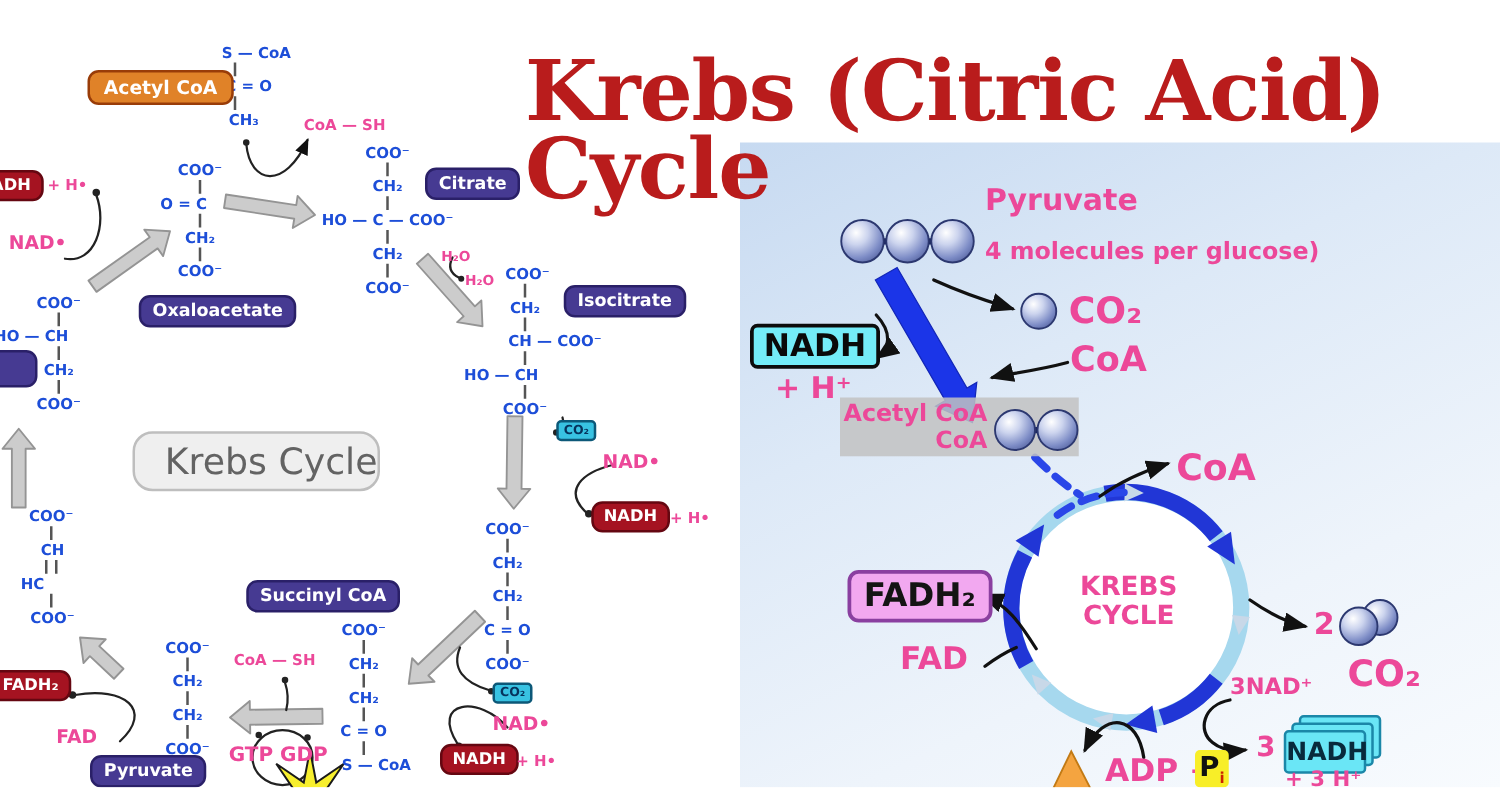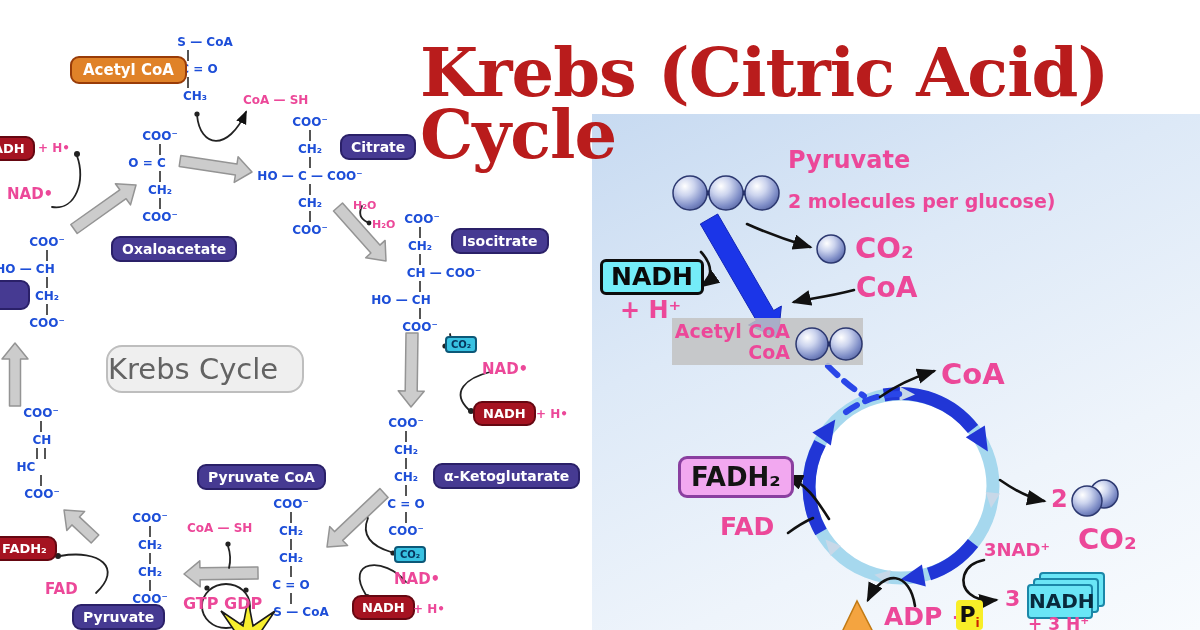--- a/index.html
+++ b/index.html
@@ -21,21 +21,21 @@
   .pbox{position:absolute;background:#463a92;border:2px solid #2a2068;border-radius:9px;
         color:#fff;font-weight:bold;font-size:14px;padding:3px 9px;white-space:nowrap;}
   .rbox{position:absolute;background:#a51321;border:2px solid #650711;border-radius:9px;
         color:#fff;font-weight:bold;font-size:13px;padding:3px 8px;white-space:nowrap;}
   .obox{position:absolute;background:#e08228;border:2px solid #993c08;border-radius:9px;
         color:#fff;font-weight:bold;font-size:15px;padding:3px 11px;white-space:nowrap;}
   .cbox{position:absolute;background:#38c2e2;border:2px solid #0c5878;border-radius:4px;
         color:#06335c;font-weight:bold;font-size:10px;padding:1px 4px;white-space:nowrap;}
   .krebs-box{position:absolute;left:106px;top:345px;width:194px;height:44px;background:#efefef;
         border:2px solid #bebebe;border-radius:16px;color:#636363;font-size:29px;
-        text-align:left;line-height:44px;font-weight:500;white-space:nowrap;}
+        text-align:right;line-height:44px;font-weight:500;white-space:nowrap;}
   
   .cyanbox{position:absolute;background:#74ecf8;border:3px solid #0c0c0c;border-radius:6px;
         color:#0a0a0a;font-weight:bold;font-size:25px;padding:1px 8px;line-height:28px;white-space:nowrap;}
   .pinkbox{position:absolute;background:#f2a8f0;border:3px solid #8a3fa0;border-radius:9px;
         color:#141414;font-weight:bold;font-size:26px;padding:3px 10px;white-space:nowrap;}
   .ycard{position:absolute;background:#f8ee28;border-radius:4px;color:#111;
         font-weight:bold;font-size:22px;text-align:center;}
   .ycard sub{color:#cc2200;font-size:12px;}
   .stackcard{position:absolute;width:62px;height:31px;background:#6ae6f6;
         border:2px solid #1b87a8;border-radius:4px;}
@@ -237,22 +237,21 @@
       <div class="bond"></div>
       <div class="sline">CH₂</div>
       <div class="bond"></div>
       <div class="sline">COO⁻</div>
     </div>
 
   <div class="obox" style="left:70px;top:56px">Acetyl CoA</div>
   <div class="pbox" style="left:111px;top:236px">Oxaloacetate</div>
   <div class="pbox" style="left:340px;top:134px">Citrate</div>
   <div class="pbox" style="left:451px;top:228px">Isocitrate</div>
-  <div class="pbox" style="left:433px;top:463px;font-size:14px">α-Ketoglutarate</div>
-  <div class="pbox" style="left:197px;top:464px">Pyruvate CoA</div>
+  <div class="pbox" style="left:197px;top:464px">Succinyl CoA</div>
   <div class="pbox" style="left:72px;top:604px">Pyruvate</div>
   <div class="pbox" style="left:-30px;top:280px;width:38px;height:20px"></div>
   <div class="krebs-box">Krebs Cycle</div>
 
   <div class="rbox" style="left:-28px;top:136px">NADH</div>
   <div class="t" style="left:38px;top:141px;font-size:12px">+ H•</div>
   <div class="t" style="left:7px;top:185px;font-size:15px">NAD•</div>
   <div class="t" style="left:243px;top:93px;font-size:12px">CoA — SH</div>
   <div class="t" style="left:353px;top:199px;font-size:11px">H₂O</div>
   <div class="t" style="left:372px;top:218px;font-size:11px">H₂O</div>
@@ -263,28 +262,32 @@
   <div class="cbox" style="left:394px;top:546px">CO₂</div>
   <div class="t" style="left:394px;top:570px;font-size:15px">NAD•</div>
   <div class="rbox" style="left:352px;top:595px">NADH</div>
   <div class="t" style="left:413px;top:602px;font-size:12px">+ H•</div>
   <div class="t" style="left:187px;top:521px;font-size:12px">CoA — SH</div>
   <div class="t" style="left:183px;top:594px;font-size:16px">GTP GDP</div>
   <div class="rbox" style="left:-8px;top:536px">FADH₂</div>
   <div class="t" style="left:45px;top:580px;font-size:15px">FAD</div>
 
   <div class="t" style="left:788px;top:146px;font-size:24px">Pyruvate</div>
-  <div class="t" style="left:788px;top:190px;font-size:19px">2 molecules per glucose)</div>
+  <div class="t" style="left:788px;top:190px;font-size:19px">4 molecules per glucose)</div>
   <div class="cyanbox" style="left:600px;top:259px">NADH</div>
   <div class="t" style="left:620px;top:296px;font-size:24px">+ H⁺</div>
   <div class="t" style="left:855px;top:231px;font-size:29px">CO₂</div>
   <div class="t" style="left:856px;top:271px;font-size:28px">CoA</div>
   <div class="t" style="left:672px;top:320px;width:118px;text-align:right;font-size:19px">Acetyl CoA</div>
   <div class="t" style="left:672px;top:341px;width:118px;text-align:right;font-size:19px">CoA</div>
   <div class="t" style="left:941px;top:357px;font-size:29px">CoA</div>
+  <div class="t" style="left:851px;top:458px;width:104px;text-align:center;font-size:21px;line-height:23px">
+    <span>KREBS</span><br>
+    <span>CYCLE</span>
+  </div>
   <div class="pinkbox" style="left:678px;top:456px">FADH₂</div>
   <div class="t" style="left:720px;top:512px;font-size:25px">FAD</div>
   <div class="t" style="left:1051px;top:485px;font-size:24px">2</div>
   <div class="t" style="left:1078px;top:522px;font-size:29px">CO₂</div>
   <div class="t" style="left:984px;top:539px;font-size:18px">3NAD⁺</div>
   <div class="t" style="left:1005px;top:586px;font-size:22px">3</div>
   <div class="stackcard" style="left:1039px;top:572px"></div>
   <div class="stackcard" style="left:1033px;top:578px"></div>
   <div class="stackcard stackfront" style="left:1027px;top:584px">NADH</div>
   <div class="t" style="left:1028px;top:614px;font-size:17px">+ 3 H⁺</div>

